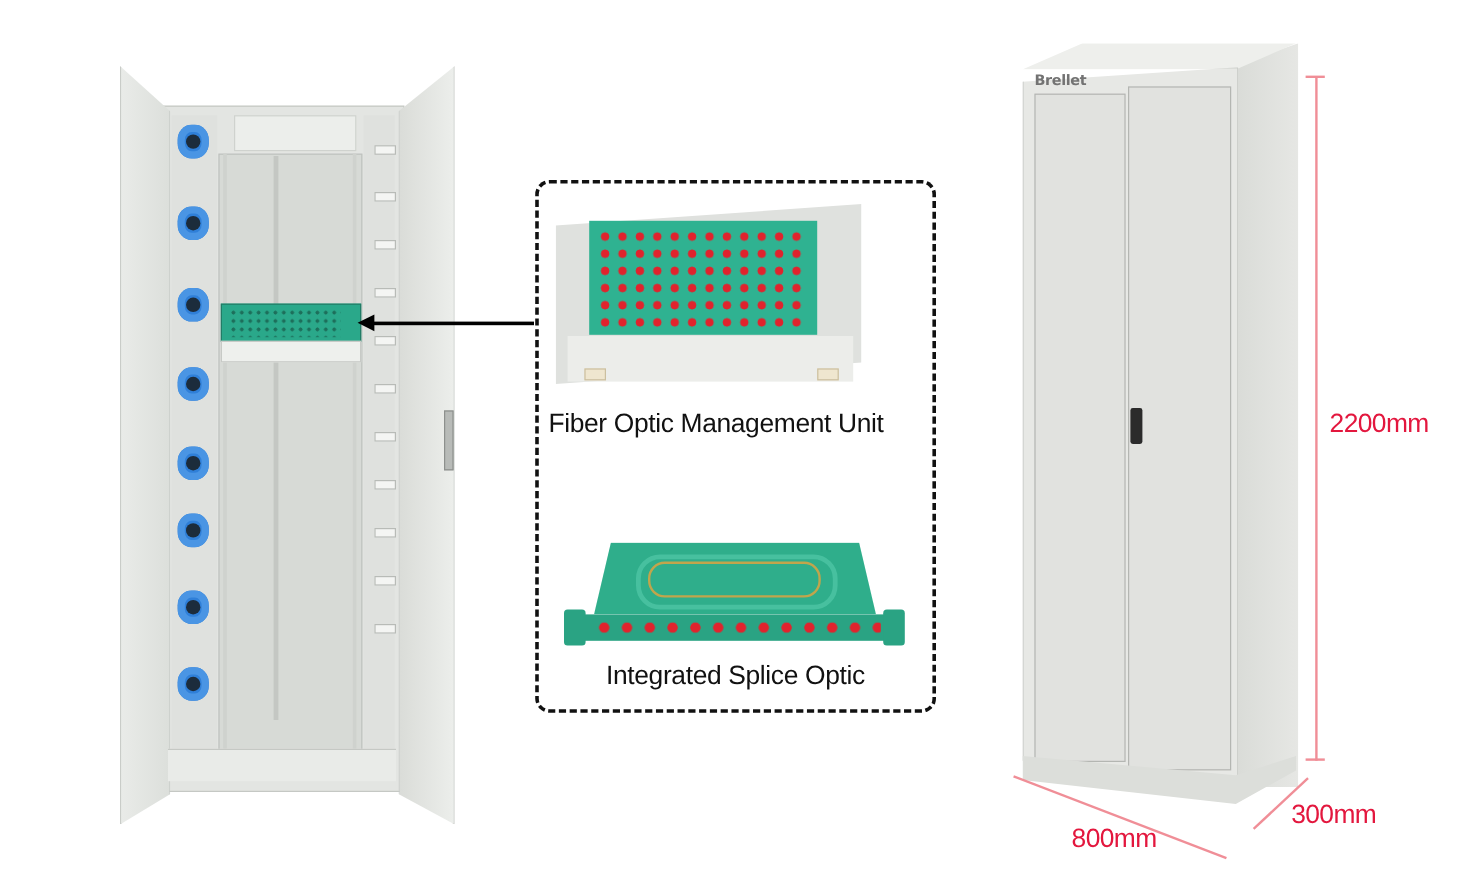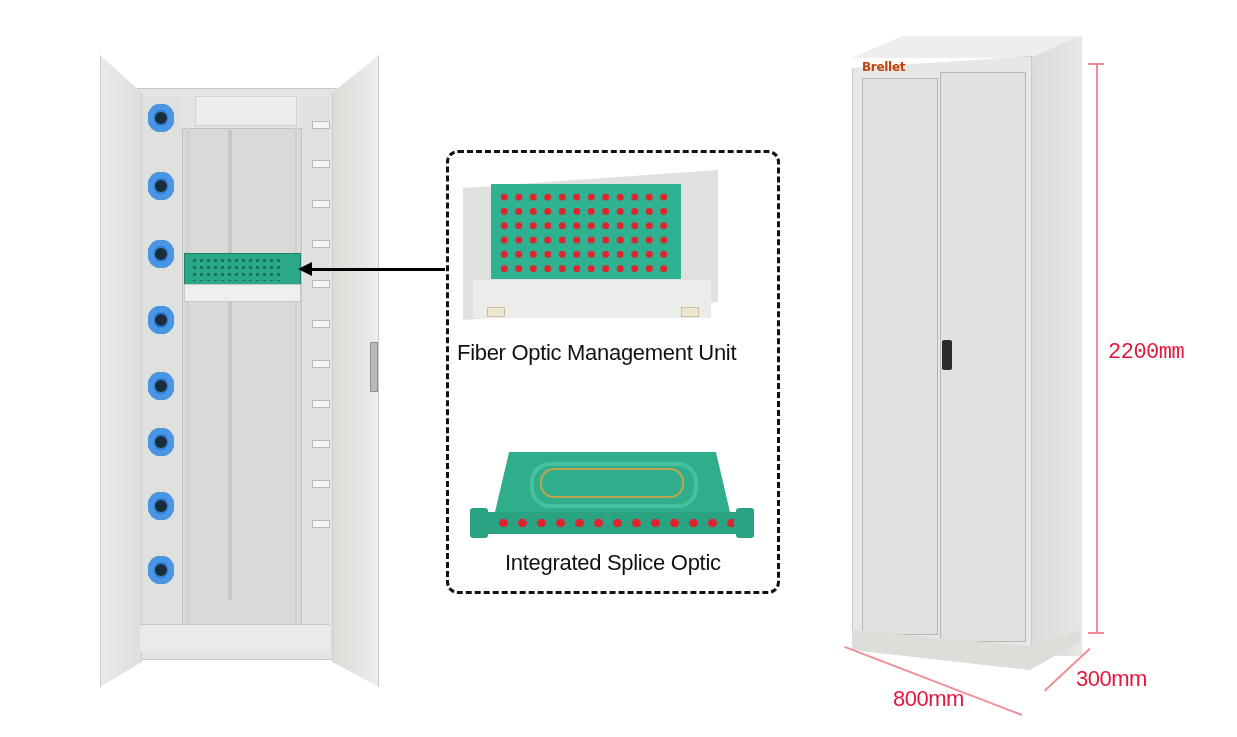--- a/index.html
+++ b/index.html
@@ -53,21 +53,21 @@
 
   
   .cab2-front { left:852px; top:56px; width:178px; height:600px; background:#e7e8e5; border:1px solid #c8cac6; clip-path:polygon(0 2%,100% 0,100% 100%,0 96%); }
   .cab2-side { left:1028px; top:36px; width:54px; height:620px; background:linear-gradient(90deg,#d9dbd7,#e6e7e4); clip-path:polygon(0 3%,100% 0,100% 100%,0 100%); }
   .cab2-top { left:852px; top:36px; width:228px; height:22px; background:#eeefec; clip-path:polygon(0 100%,78% 100%,100% 0,22% 0); }
   .door-panel { position:absolute; background:#e1e2df; border:1px solid #b4b6b2; }
   .dp-left { left:862px; top:78px; width:74px; height:555px; }
   .dp-right { left:940px; top:72px; width:84px; height:568px; }
   .cab2-base { left:852px; top:630px; width:228px; height:40px; background:#dcdeda; clip-path:polygon(0 0,78% 40%,100% 0,100% 30%,78% 100%,0 50%); }
   .lock { left:942px; top:340px; width:10px; height:30px; background:#2b2b2b; border-radius:2px; }
-  .brand { left:862px; top:60px; color:#c2410c; font-weight:bold; font-size:12px; font-family:"DejaVu Sans", sans-serif; letter-spacing:-0.3px; }
+  .brand { left:862px; top:60px; color:#737373; font-weight:bold; font-size:12px; font-family:"DejaVu Sans", sans-serif; letter-spacing:-0.3px; }
 
   
   .dim-v { left:1096px; top:64px; width:2px; height:570px; background:#f08e97; }
   .dim-vt { left:1088px; top:63px; width:16px; height:2px; background:#f08e97; }
   .dim-vb { left:1088px; top:632px; width:16px; height:2px; background:#f08e97; }
   .dim-w { left:845px; top:646px; width:190px; height:2px; background:#f08e97; transform-origin:0 0; transform:rotate(21deg); }
   .dim-d { left:1044px; top:690px; width:62px; height:2px; background:#f08e97; transform-origin:0 0; transform:rotate(-43deg); }
   .dim-label { position:absolute; color:#e3173e; font-size:22px; white-space:nowrap; letter-spacing:-0.5px; }
 </style>
 </head>
@@ -147,19 +147,19 @@
   <div class="door-panel dp-left"></div>
   <div class="door-panel dp-right"></div>
   <div class="abs cab2-base"></div>
   <div class="abs lock"></div>
   <div class="abs brand">Brellet</div>
 </div>
 
 <div class="abs dim-v"></div>
 <div class="abs dim-vt"></div>
 <div class="abs dim-vb"></div>
-<div class="dim-label" style="left:1108px;top:340px;font-family:Liberation Mono, monospace;">2200mm</div>
+<div class="dim-label" style="left:1108px;top:340px;">2200mm</div>
 
 <div class="abs dim-w"></div>
 <div class="dim-label" style="left:893px;top:686px;">800mm</div>
 
 <div class="abs dim-d"></div>
 <div class="dim-label" style="left:1076px;top:666px;">300mm</div>
 
 </body></html>

